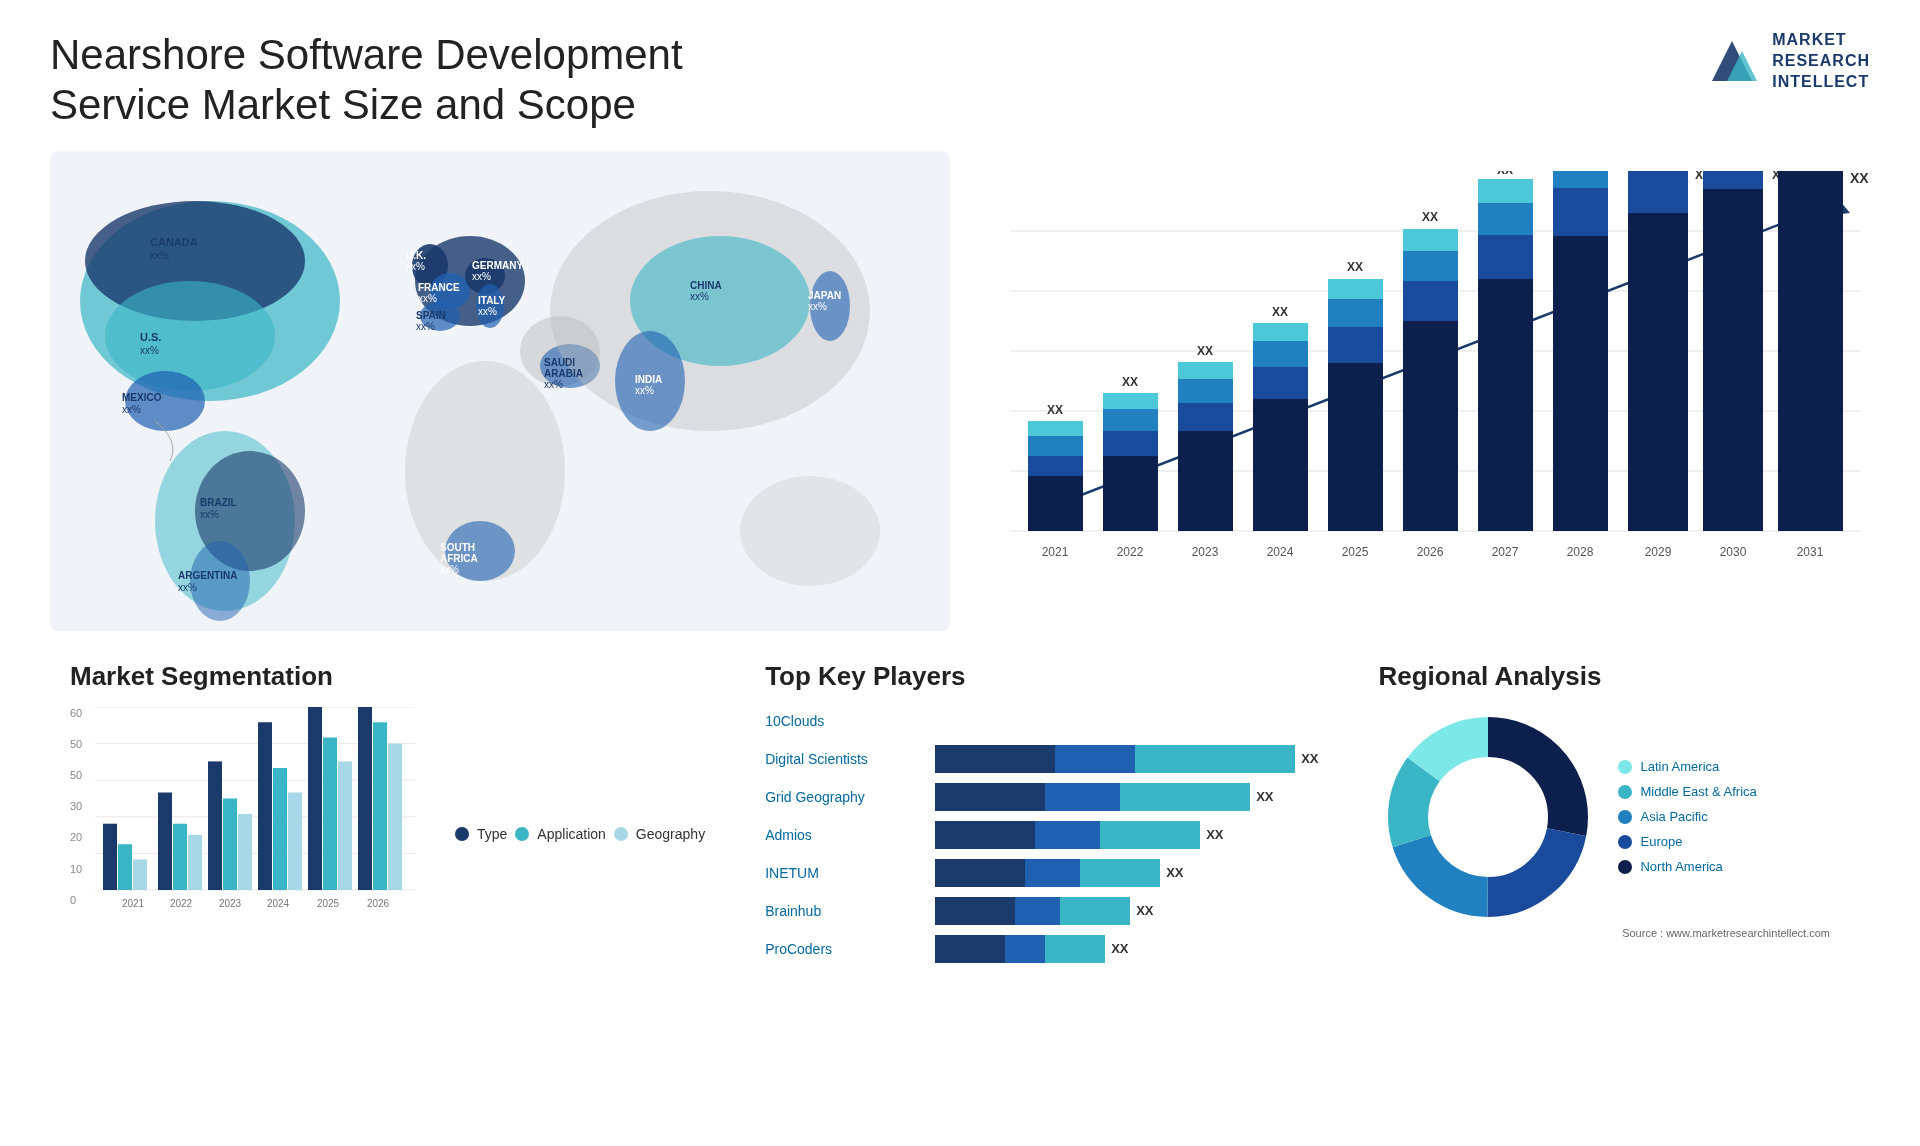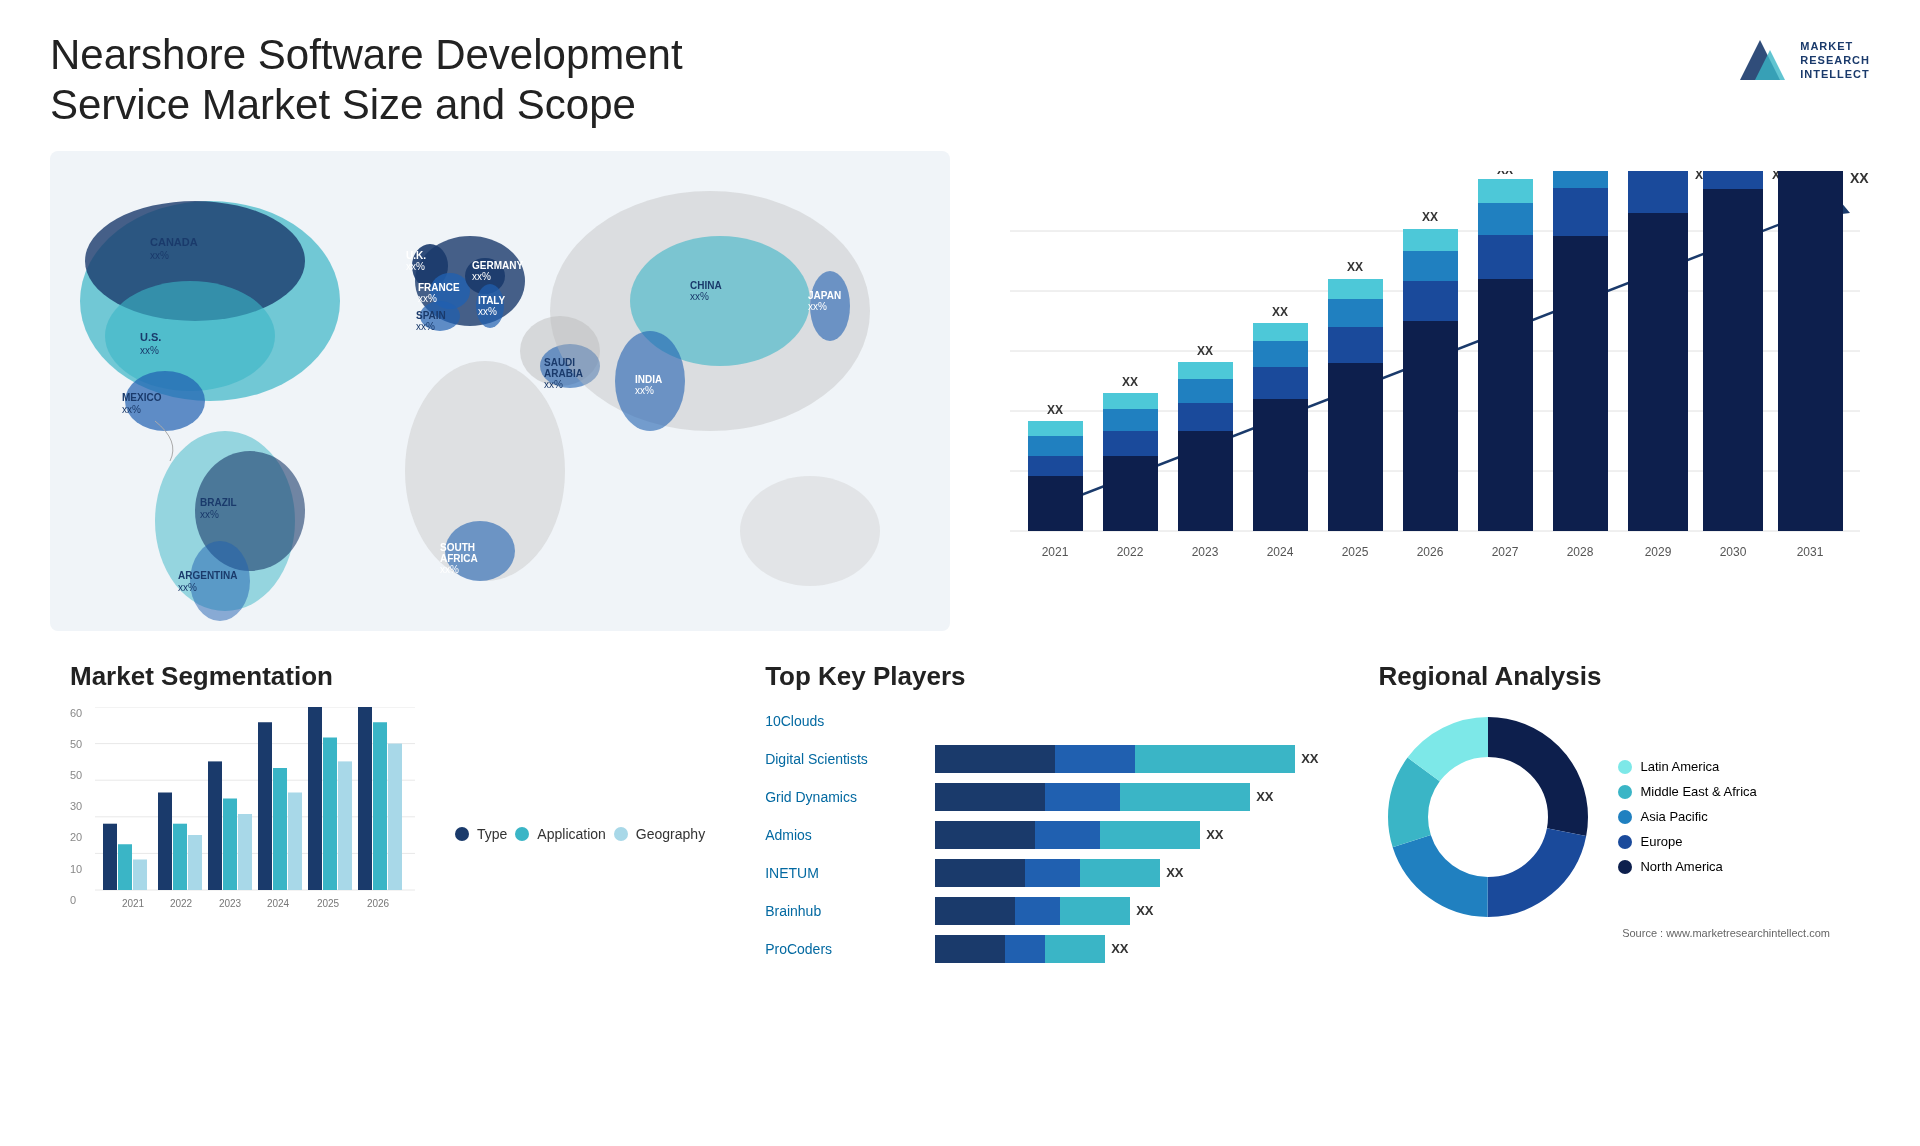--- a/index.html
+++ b/index.html
@@ -43,21 +43,21 @@
     }
 
     .logo-icon {
       width: 60px;
       height: 60px;
     }
 
     .logo-text {
       display: flex;
       flex-direction: column;
-      font-size: 11px;
+      font-size: 16px;
       font-weight: 700;
       color: #1a3a6b;
       line-height: 1.3;
       text-transform: uppercase;
       letter-spacing: 1px;
     }
 
     
     .main-grid {
       display: grid;
@@ -196,21 +196,21 @@
       display: flex;
       flex-direction: column;
       gap: 10px;
     }
 
     .regional-legend-item {
       display: flex;
       align-items: center;
       gap: 8px;
       font-size: 13px;
-      color: #000000;
+      color: #0369a1;
     }
 
     .regional-legend-dot {
       width: 14px;
       height: 14px;
       border-radius: 50%;
       flex-shrink: 0;
     }
 
     
@@ -519,21 +519,21 @@
           <div class="player-name">Digital Scientists</div>
           <div class="player-bar-container">
             <div class="player-bar player-bar-seg1" style="width:120px;"></div>
             <div class="player-bar player-bar-seg2" style="width:80px;"></div>
             <div class="player-bar player-bar-seg3" style="width:160px;"></div>
             <span class="player-value">XX</span>
           </div>
         </div>
 
         <div class="player-item">
-          <div class="player-name">Grid Dynamics</div>
+          <div class="player-name">Grid Geography</div>
           <div class="player-bar-container">
             <div class="player-bar player-bar-seg1" style="width:110px;"></div>
             <div class="player-bar player-bar-seg2" style="width:75px;"></div>
             <div class="player-bar player-bar-seg3" style="width:130px;"></div>
             <span class="player-value">XX</span>
           </div>
         </div>
 
         <div class="player-item">
           <div class="player-name">Admios</div>

